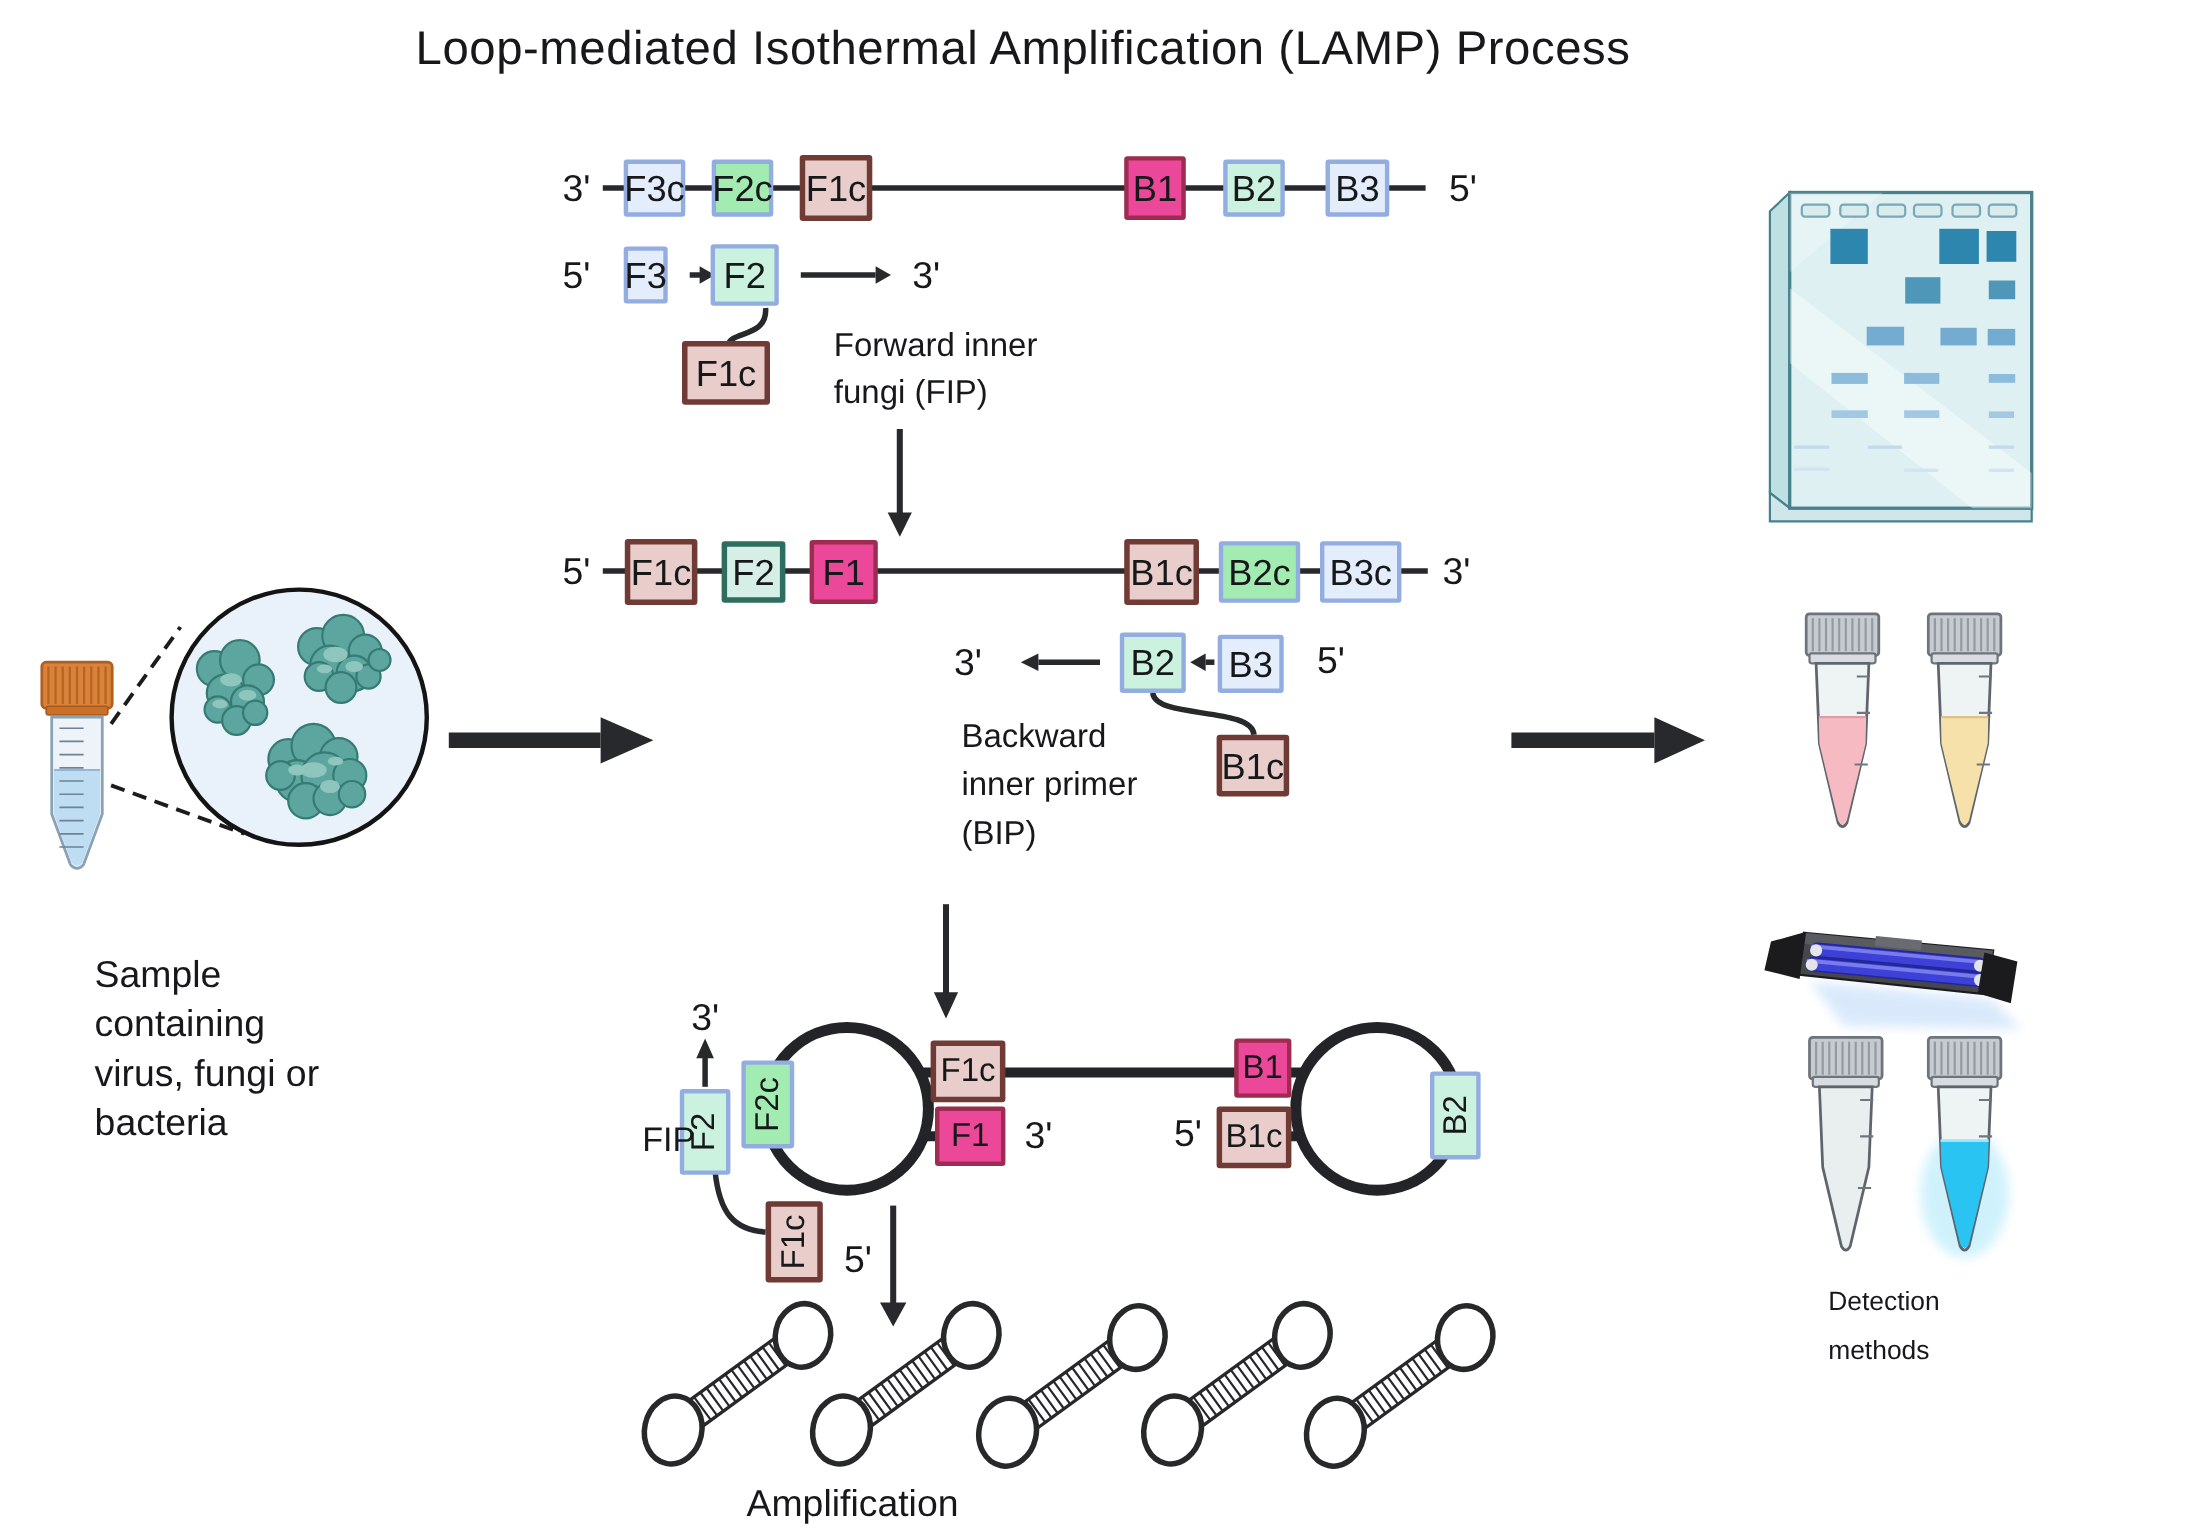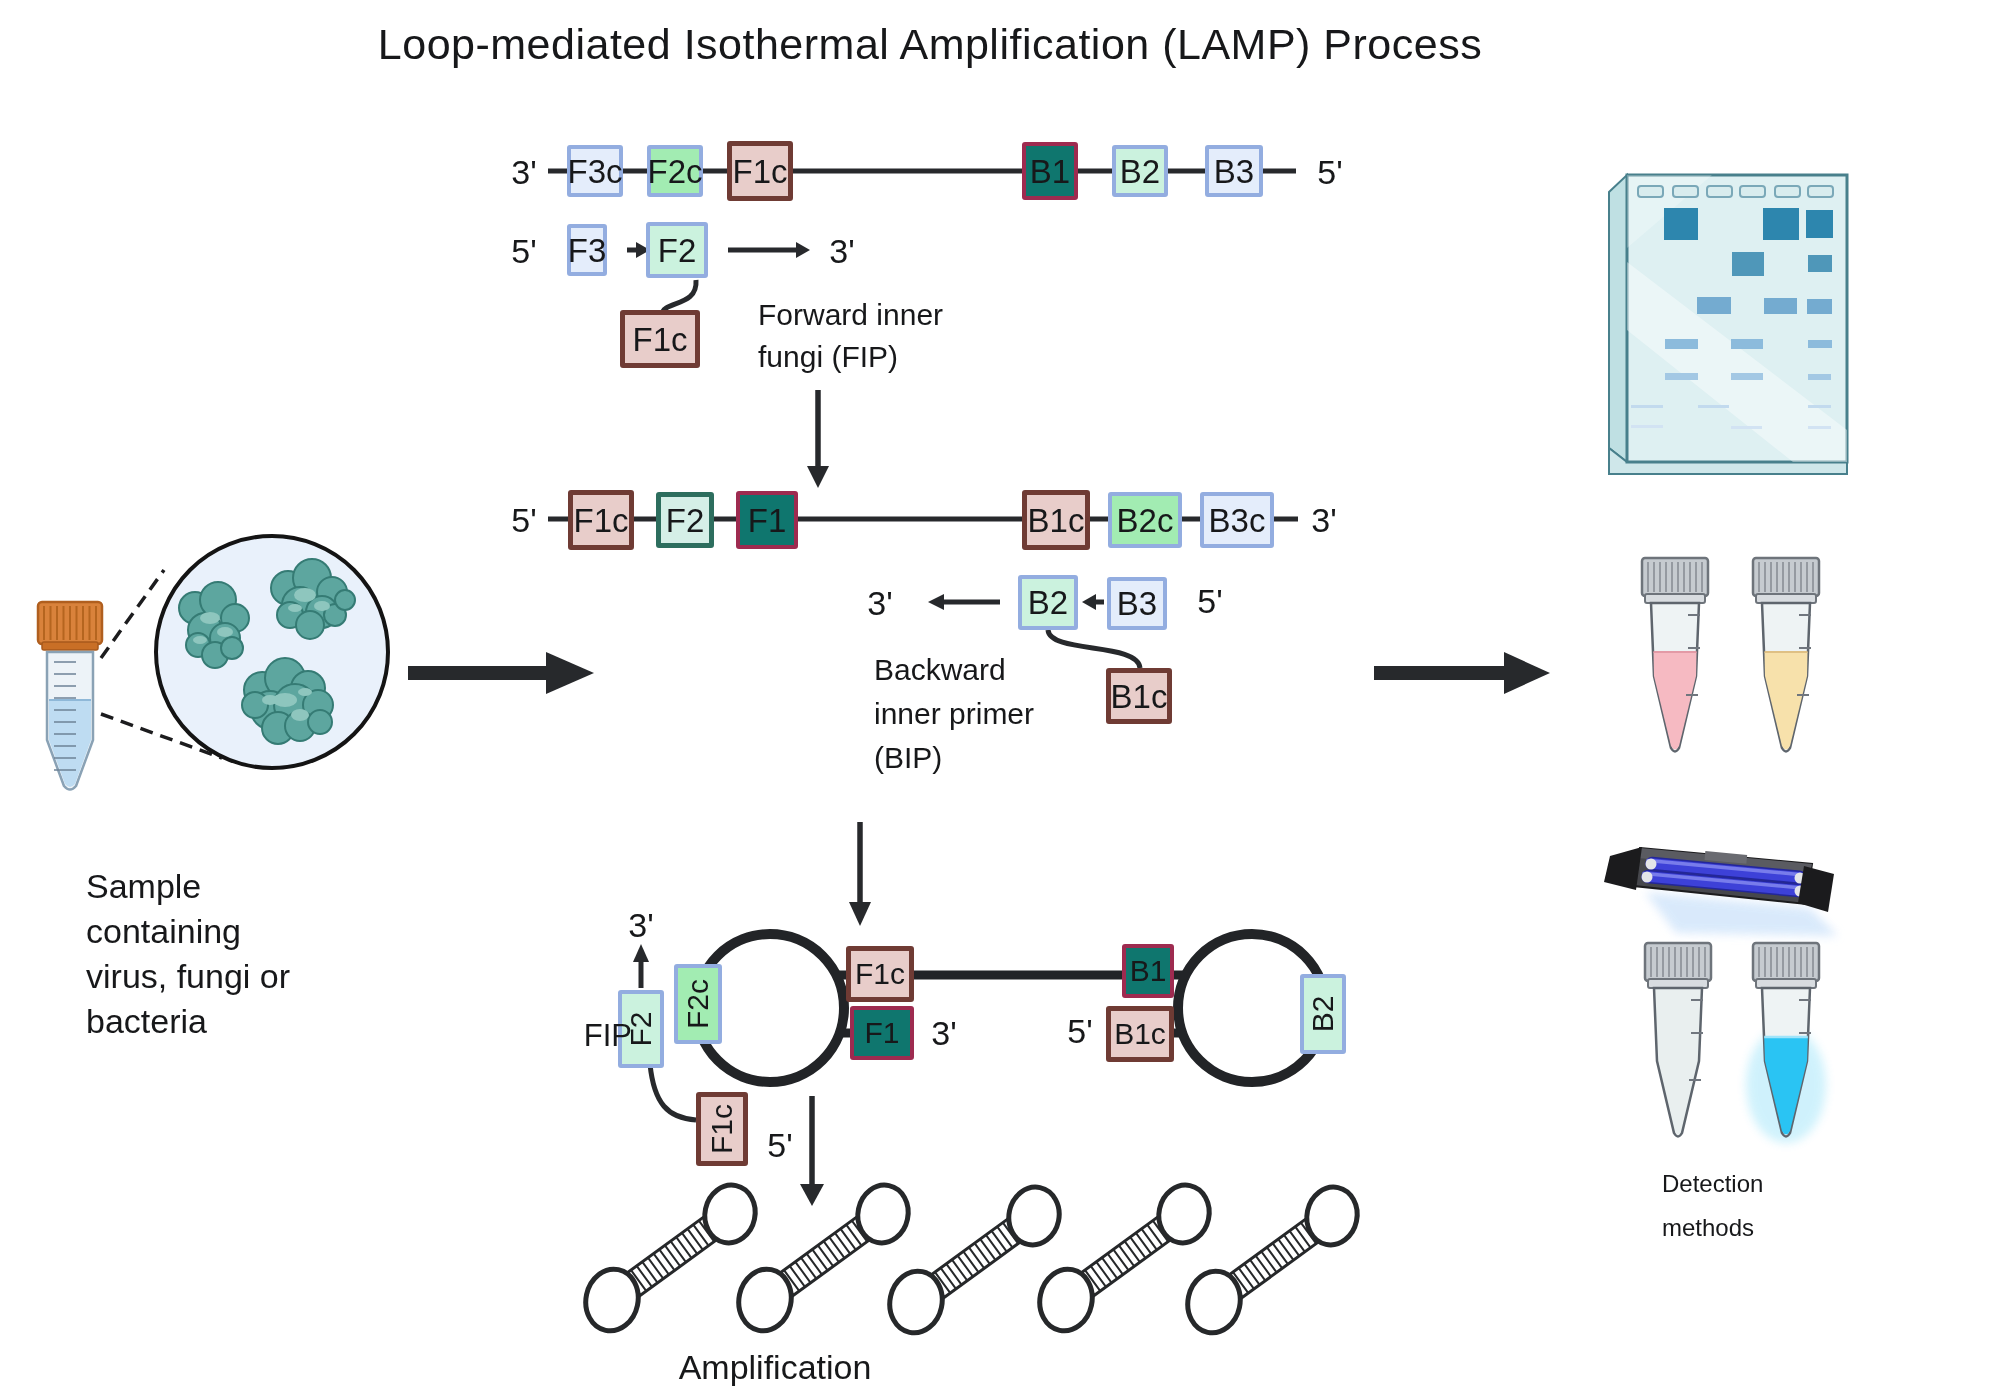--- a/index.html
+++ b/index.html
@@ -10,21 +10,21 @@
   .title{position:absolute;z-index:3;left:0;top:20px;width:1860px;text-align:center;
          font-size:43px;font-weight:500;letter-spacing:.5px;}
   .pbox{position:absolute;z-index:2;display:flex;align-items:center;justify-content:center;
         font-size:33px;box-sizing:border-box;border-radius:3px;line-height:1;}
   .pbox.sm{font-size:30px;}
   .pbox.vert span{transform:rotate(-90deg);white-space:nowrap;display:block;}
   .b-blue  {background:#e4edfb;border:4px solid #93ade0;}
   .b-green {background:#a2ecb2;border:4px solid #93ade0;}
   .b-mint  {background:#cbf2de;border:4px solid #93ade0;}
   .b-brown {background:#e8cdca;border:5px solid #6f3b34;}
-  .b-maroon{background:#0f766e;border:4px solid #9e2b50;text-align:right;}
+  .b-maroon{background:#ec4899;border:4px solid #9e2b50;text-align:right;}
   .b-teal  {background:#d5efe7;border:5px solid #2d6e5e;}
   .cap{position:absolute;z-index:3;font-size:30px;line-height:42px;}
   .cap3{position:absolute;z-index:3;font-size:30px;line-height:44px;}
   .bigcap{position:absolute;z-index:3;font-size:34px;line-height:45px;margin-top:36px;}
   .detcap{position:absolute;z-index:3;font-size:24px;line-height:44px;}
   .amp{position:absolute;z-index:3;font-size:34px;text-align:center;}
 </style>
 </head>
 <body>
 

